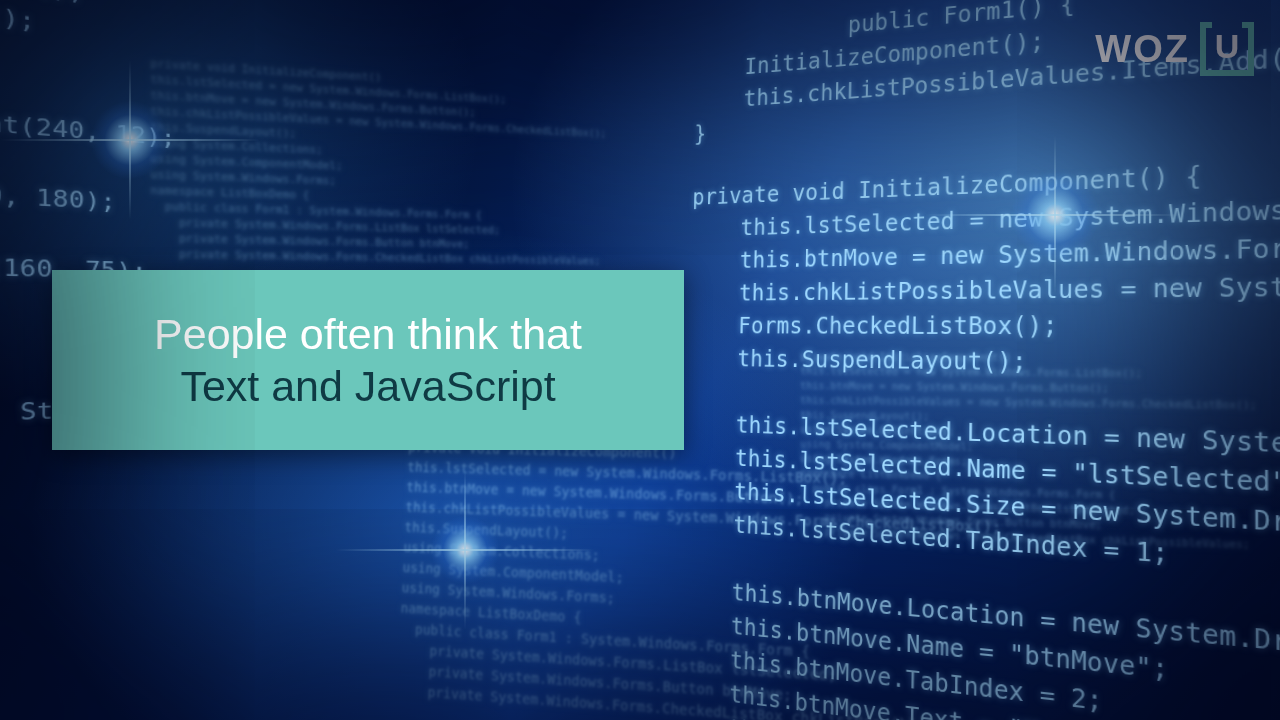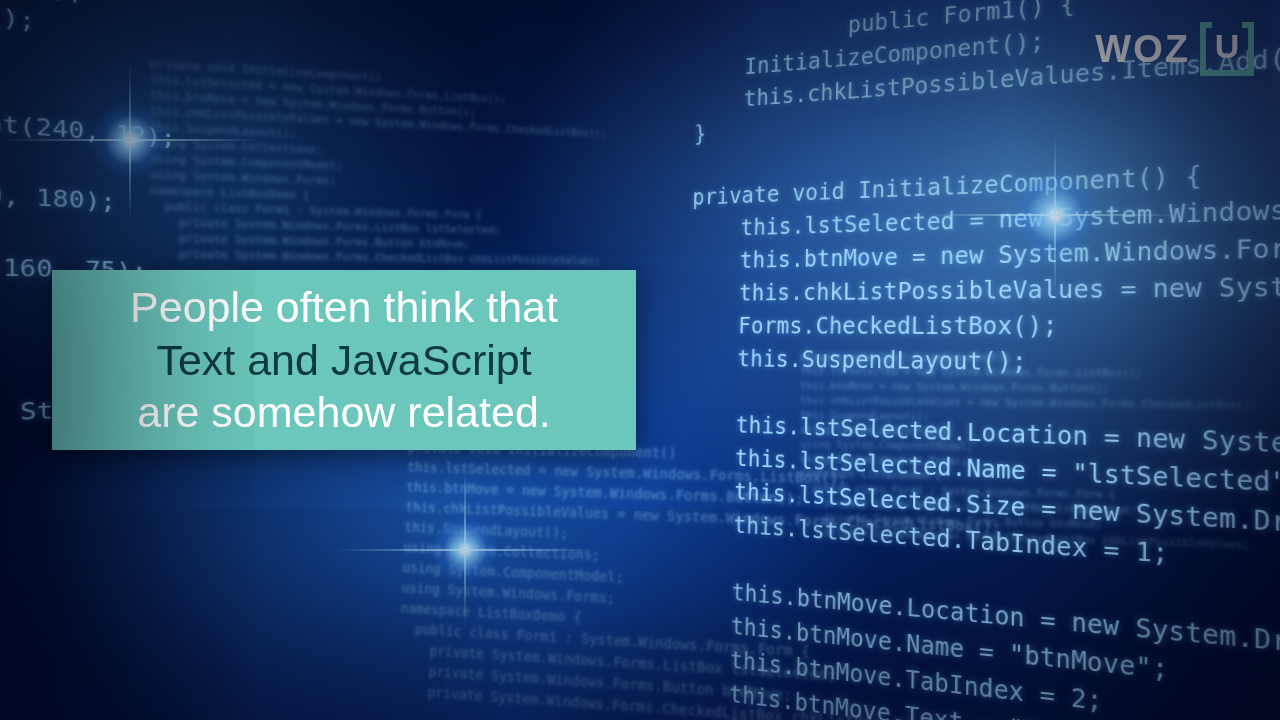--- a/index.html
+++ b/index.html
@@ -37,21 +37,21 @@
   .flare.f2{left:1010px;top:170px;width:90px;height:90px;}
   .flare.f3{left:430px;top:515px;width:70px;height:70px;}
   .flare::after{content:"";position:absolute;left:50%;top:50%;width:260px;height:2px;
     background:linear-gradient(90deg,transparent,rgba(180,230,255,.8),transparent);
     transform:translate(-50%,-50%);}
   .flare::before{content:"";position:absolute;left:50%;top:50%;width:2px;height:160px;
     background:linear-gradient(180deg,transparent,rgba(180,230,255,.7),transparent);
     transform:translate(-50%,-50%);}
 
   
-  .caption{position:absolute;left:52px;top:270px;width:584px;height:180px;
+  .caption{position:absolute;left:52px;top:270px;width:632px;height:180px;
     background:#6bc7bb;box-shadow:0 6px 24px rgba(0,0,0,.45);
     display:flex;flex-direction:column;align-items:center;justify-content:center;
     text-align:center;padding:8px 24px;box-sizing:border-box;}
   .caption .l{font-size:43px;line-height:1.22;font-weight:400;color:#fff;}
   .caption .l.em{color:#0f3a44;}
 
   
   .logo{position:absolute;right:26px;top:22px;display:flex;align-items:center;gap:10px;}
   .logo-text{color:#fff;font-weight:800;font-size:38px;letter-spacing:2px;}
   .logo-box{width:54px;height:54px;border:6px solid #6bc7bb;border-top:none;
@@ -147,21 +147,20 @@
     private System.Windows.Forms.CheckedListBox chkListPossibleValues;</pre>
   </div>
 
   <div class="flare f1"></div>
   <div class="flare f2"></div>
   <div class="flare f3"></div>
 
   <div class="caption">
     <div class="l">People often think that</div>
     <div class="l em">Text and JavaScript</div>
-    <div class="l">are somehow related.</div>
   </div>
 
   <div class="logo">
     <span class="logo-text">WOZ</span>
     <span class="logo-box">
       <span>U</span>
     </span>
   </div>
 
   <div class="vig"></div>

